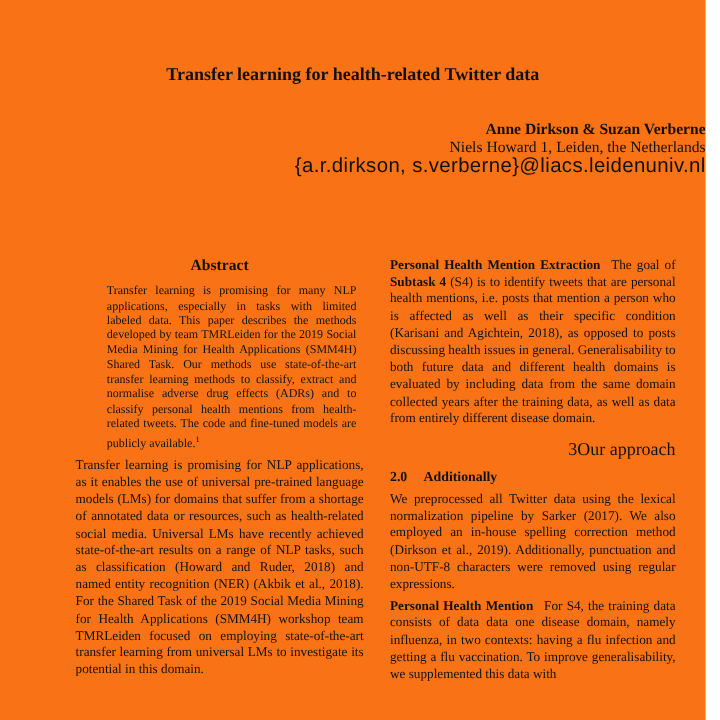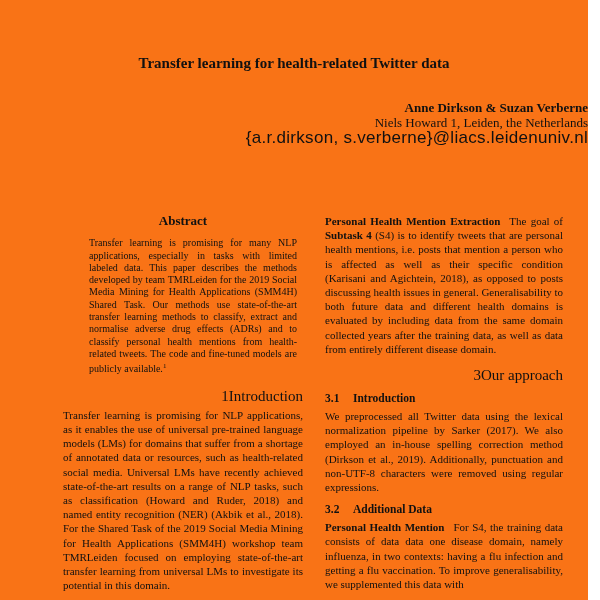--- a/index.html
+++ b/index.html
@@ -90,30 +90,28 @@
   <div class="author-block">
     <div class="author-names">Anne Dirkson &amp; Suzan Verberne</div>
     <div class="affil">Niels Howard 1, Leiden, the Netherlands</div>
     <div class="email">{a.r.dirkson, s.verberne}@liacs.leidenuniv.nl</div>
   </div>
 
   <div class="col col-left">
     <div class="abstract-heading">Abstract</div>
     <p class="abstract-body"><span>Transfer learning is promising for many NLP applications, especially in tasks with limited labeled data. This paper describes the methods developed by team TMRLeiden for the 2019 Social Media Mining for Health Applications (SMM4H) Shared Task. Our methods use state-of-the-art transfer learning methods to classify, extract and normalise adverse drug effects (ADRs) and to classify personal health mentions from health-related tweets. The code and fine-tuned models are publicly available.</span><sup>1</sup></p>
 
-    <h2 class="sec-heading heading-intro"><span class="sec-num">1</span><span>Introduction</span></h2>
     <p class="body">Transfer learning is promising for NLP applications, as it enables the use of universal pre-trained language models (LMs) for domains that suffer from a shortage of annotated data or resources, such as health-related social media. Universal LMs have recently achieved state-of-the-art results on a range of NLP tasks, such as classification (Howard and Ruder, 2018) and named entity recognition (NER) (Akbik et al., 2018). For the Shared Task of the 2019 Social Media Mining for Health Applications (SMM4H) workshop team TMRLeiden focused on employing state-of-the-art transfer learning from universal LMs to investigate its potential in this domain.</p>
 
   </div>
 
   <div class="col col-right">
     <p class="body first"><b class="runin">Personal Health Mention Extraction</b><span>The goal of </span><b>Subtask 4</b><span> (S4) is to identify tweets that are personal health mentions, i.e. posts that mention a person who is affected as well as their specific condition (Karisani and Agichtein, 2018), as opposed to posts discussing health issues in general. Generalisability to both future data and different health domains is evaluated by including data from the same domain collected years after the training data, as well as data from entirely different disease domain.</span></p>
 
     <h2 class="sec-heading"><span class="sec-num">3</span><span>Our approach</span></h2>
 
-    <h3 class="subsec-heading"><span class="sec-num">3.1</span><span>Introduction</span></h3>
+    <h3 class="subsec-heading"><span class="sec-num">2.0</span><span>Additionally</span></h3>
     <p class="body">We preprocessed all Twitter data using the lexical normalization pipeline by Sarker (2017). We also employed an in-house spelling correction method (Dirkson et al., 2019). Additionally, punctuation and non-UTF-8 characters were removed using regular expressions.</p>
 
-    <h3 class="subsec-heading"><span class="sec-num">3.2</span><span>Additional Data</span></h3>
     <p class="body"><b class="runin">Personal Health Mention</b><span>For S4, the training data consists of data data one disease domain, namely influenza, in two contexts: having a flu infection and getting a flu vaccination. To improve generalisability, we supplemented this data with</span></p>
   </div>
 
 </div>
 
 </body></html>

